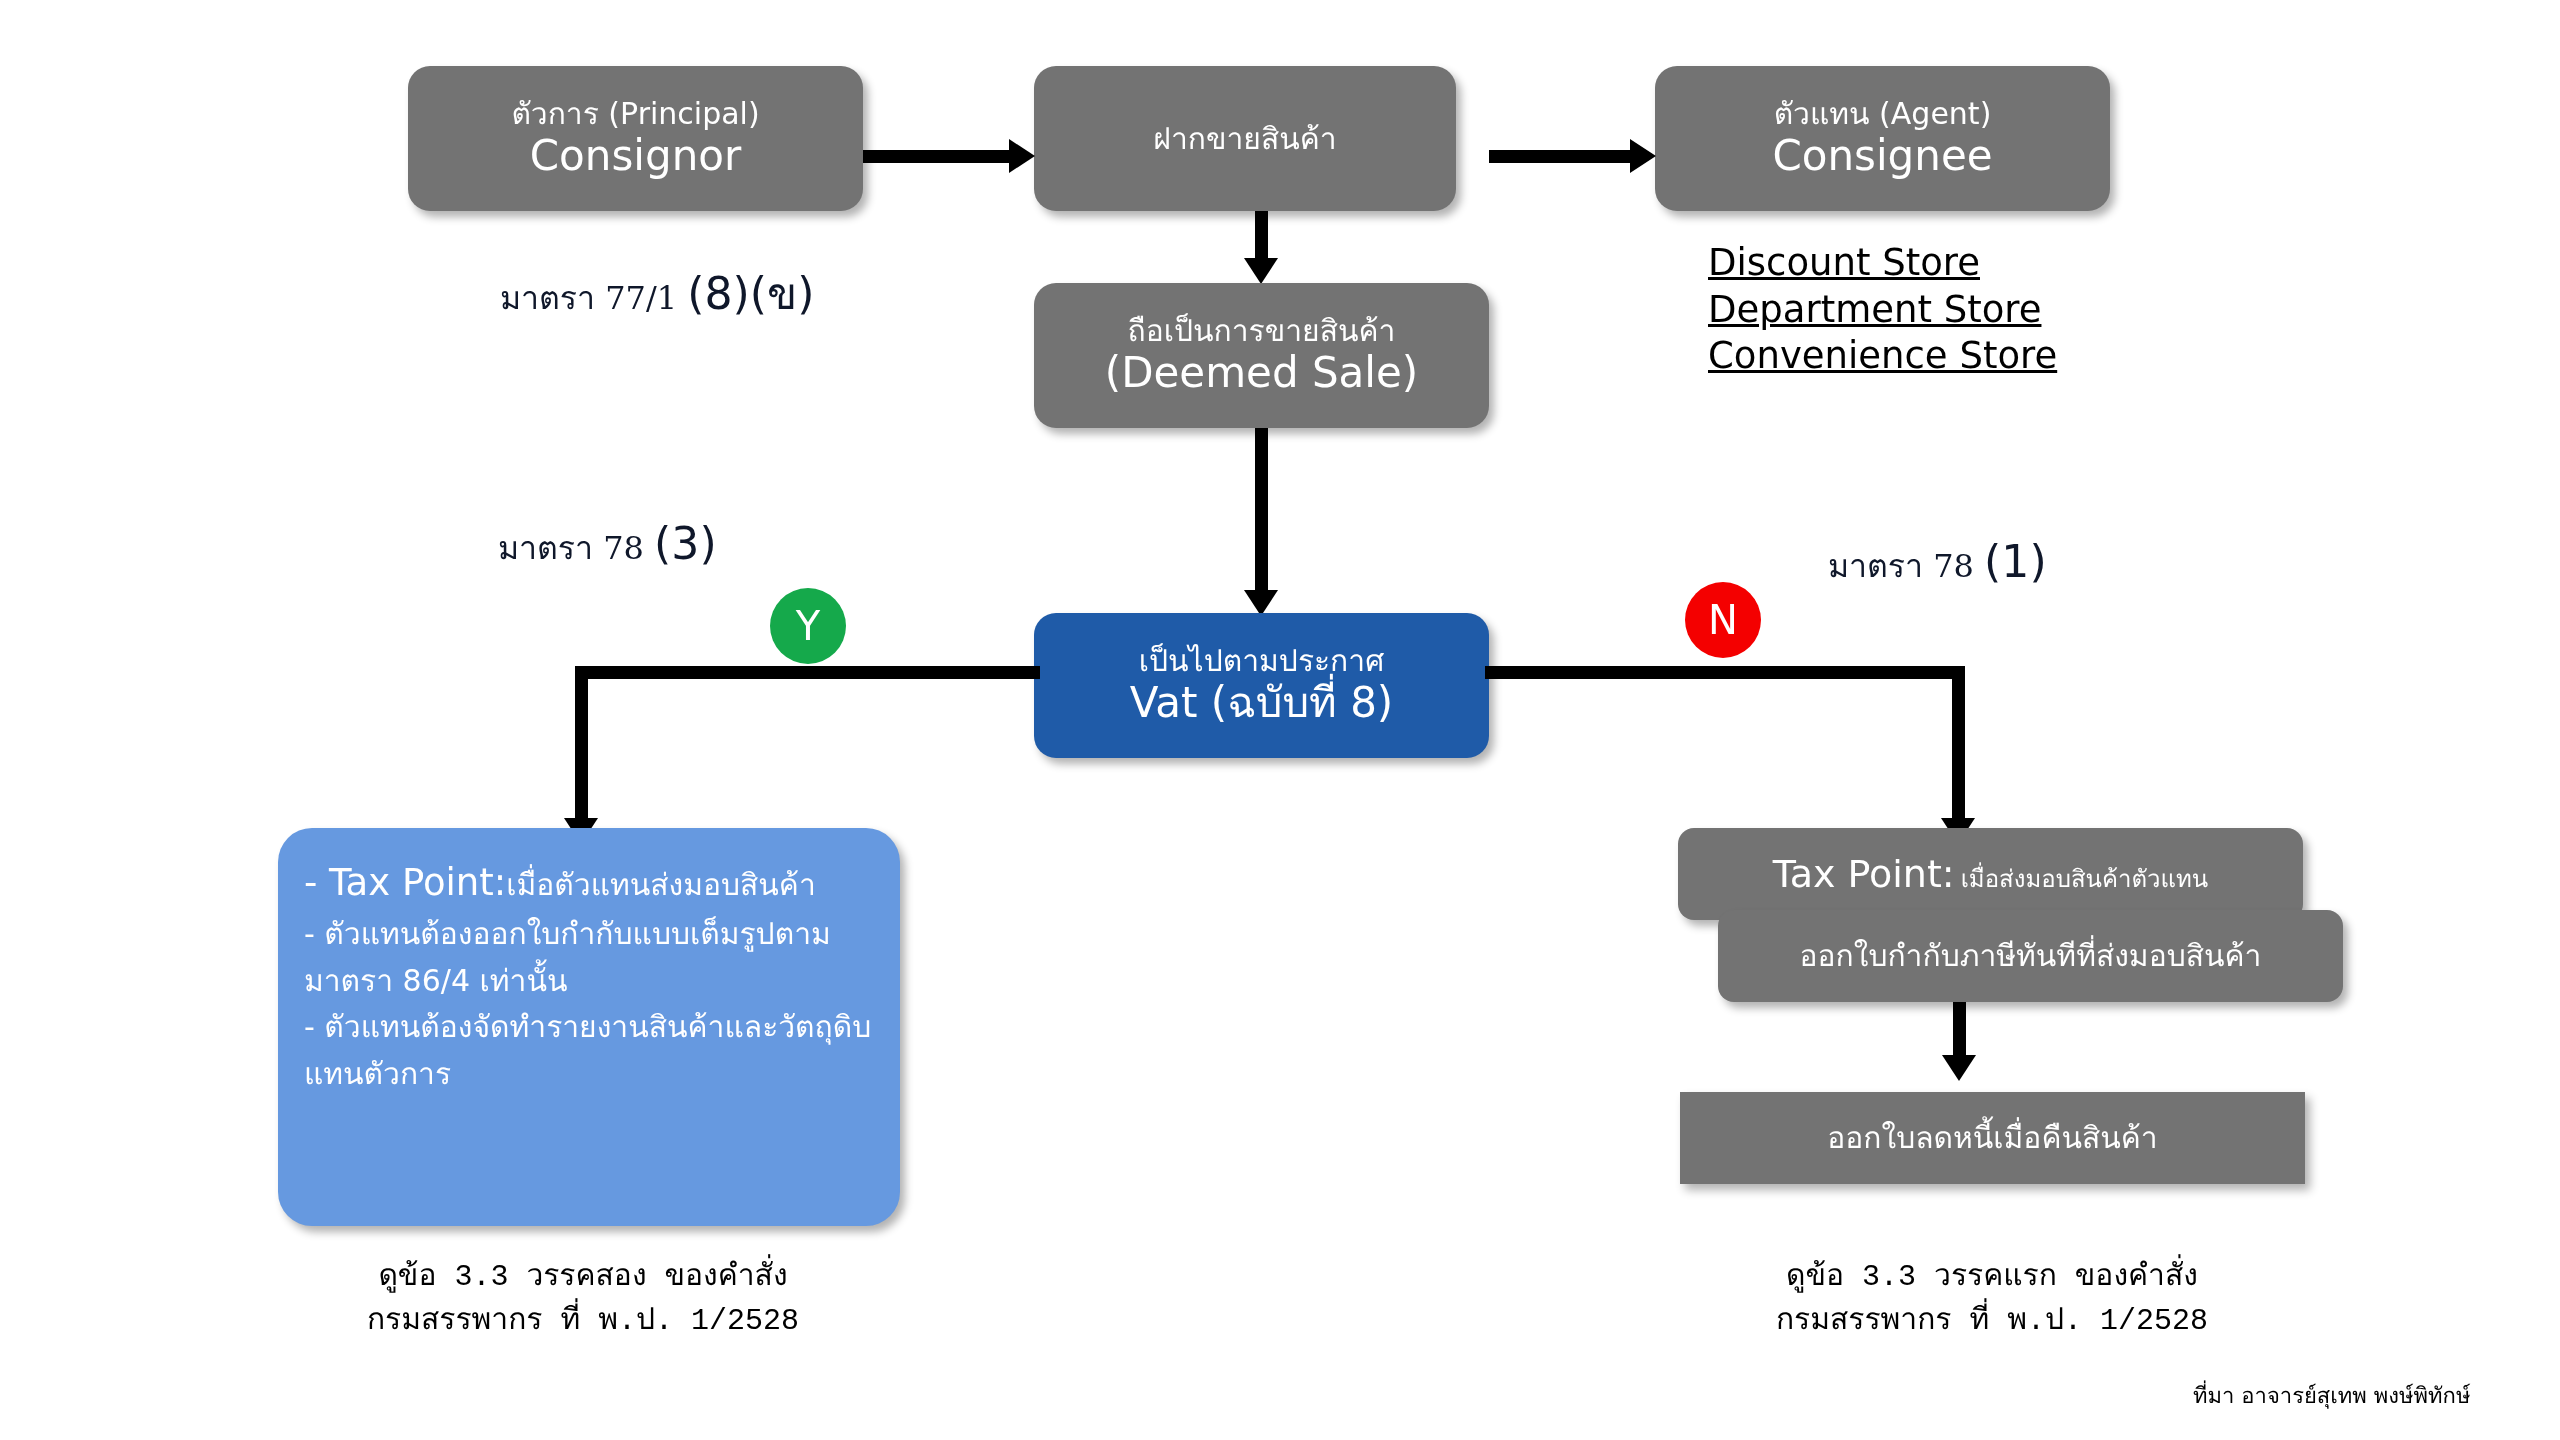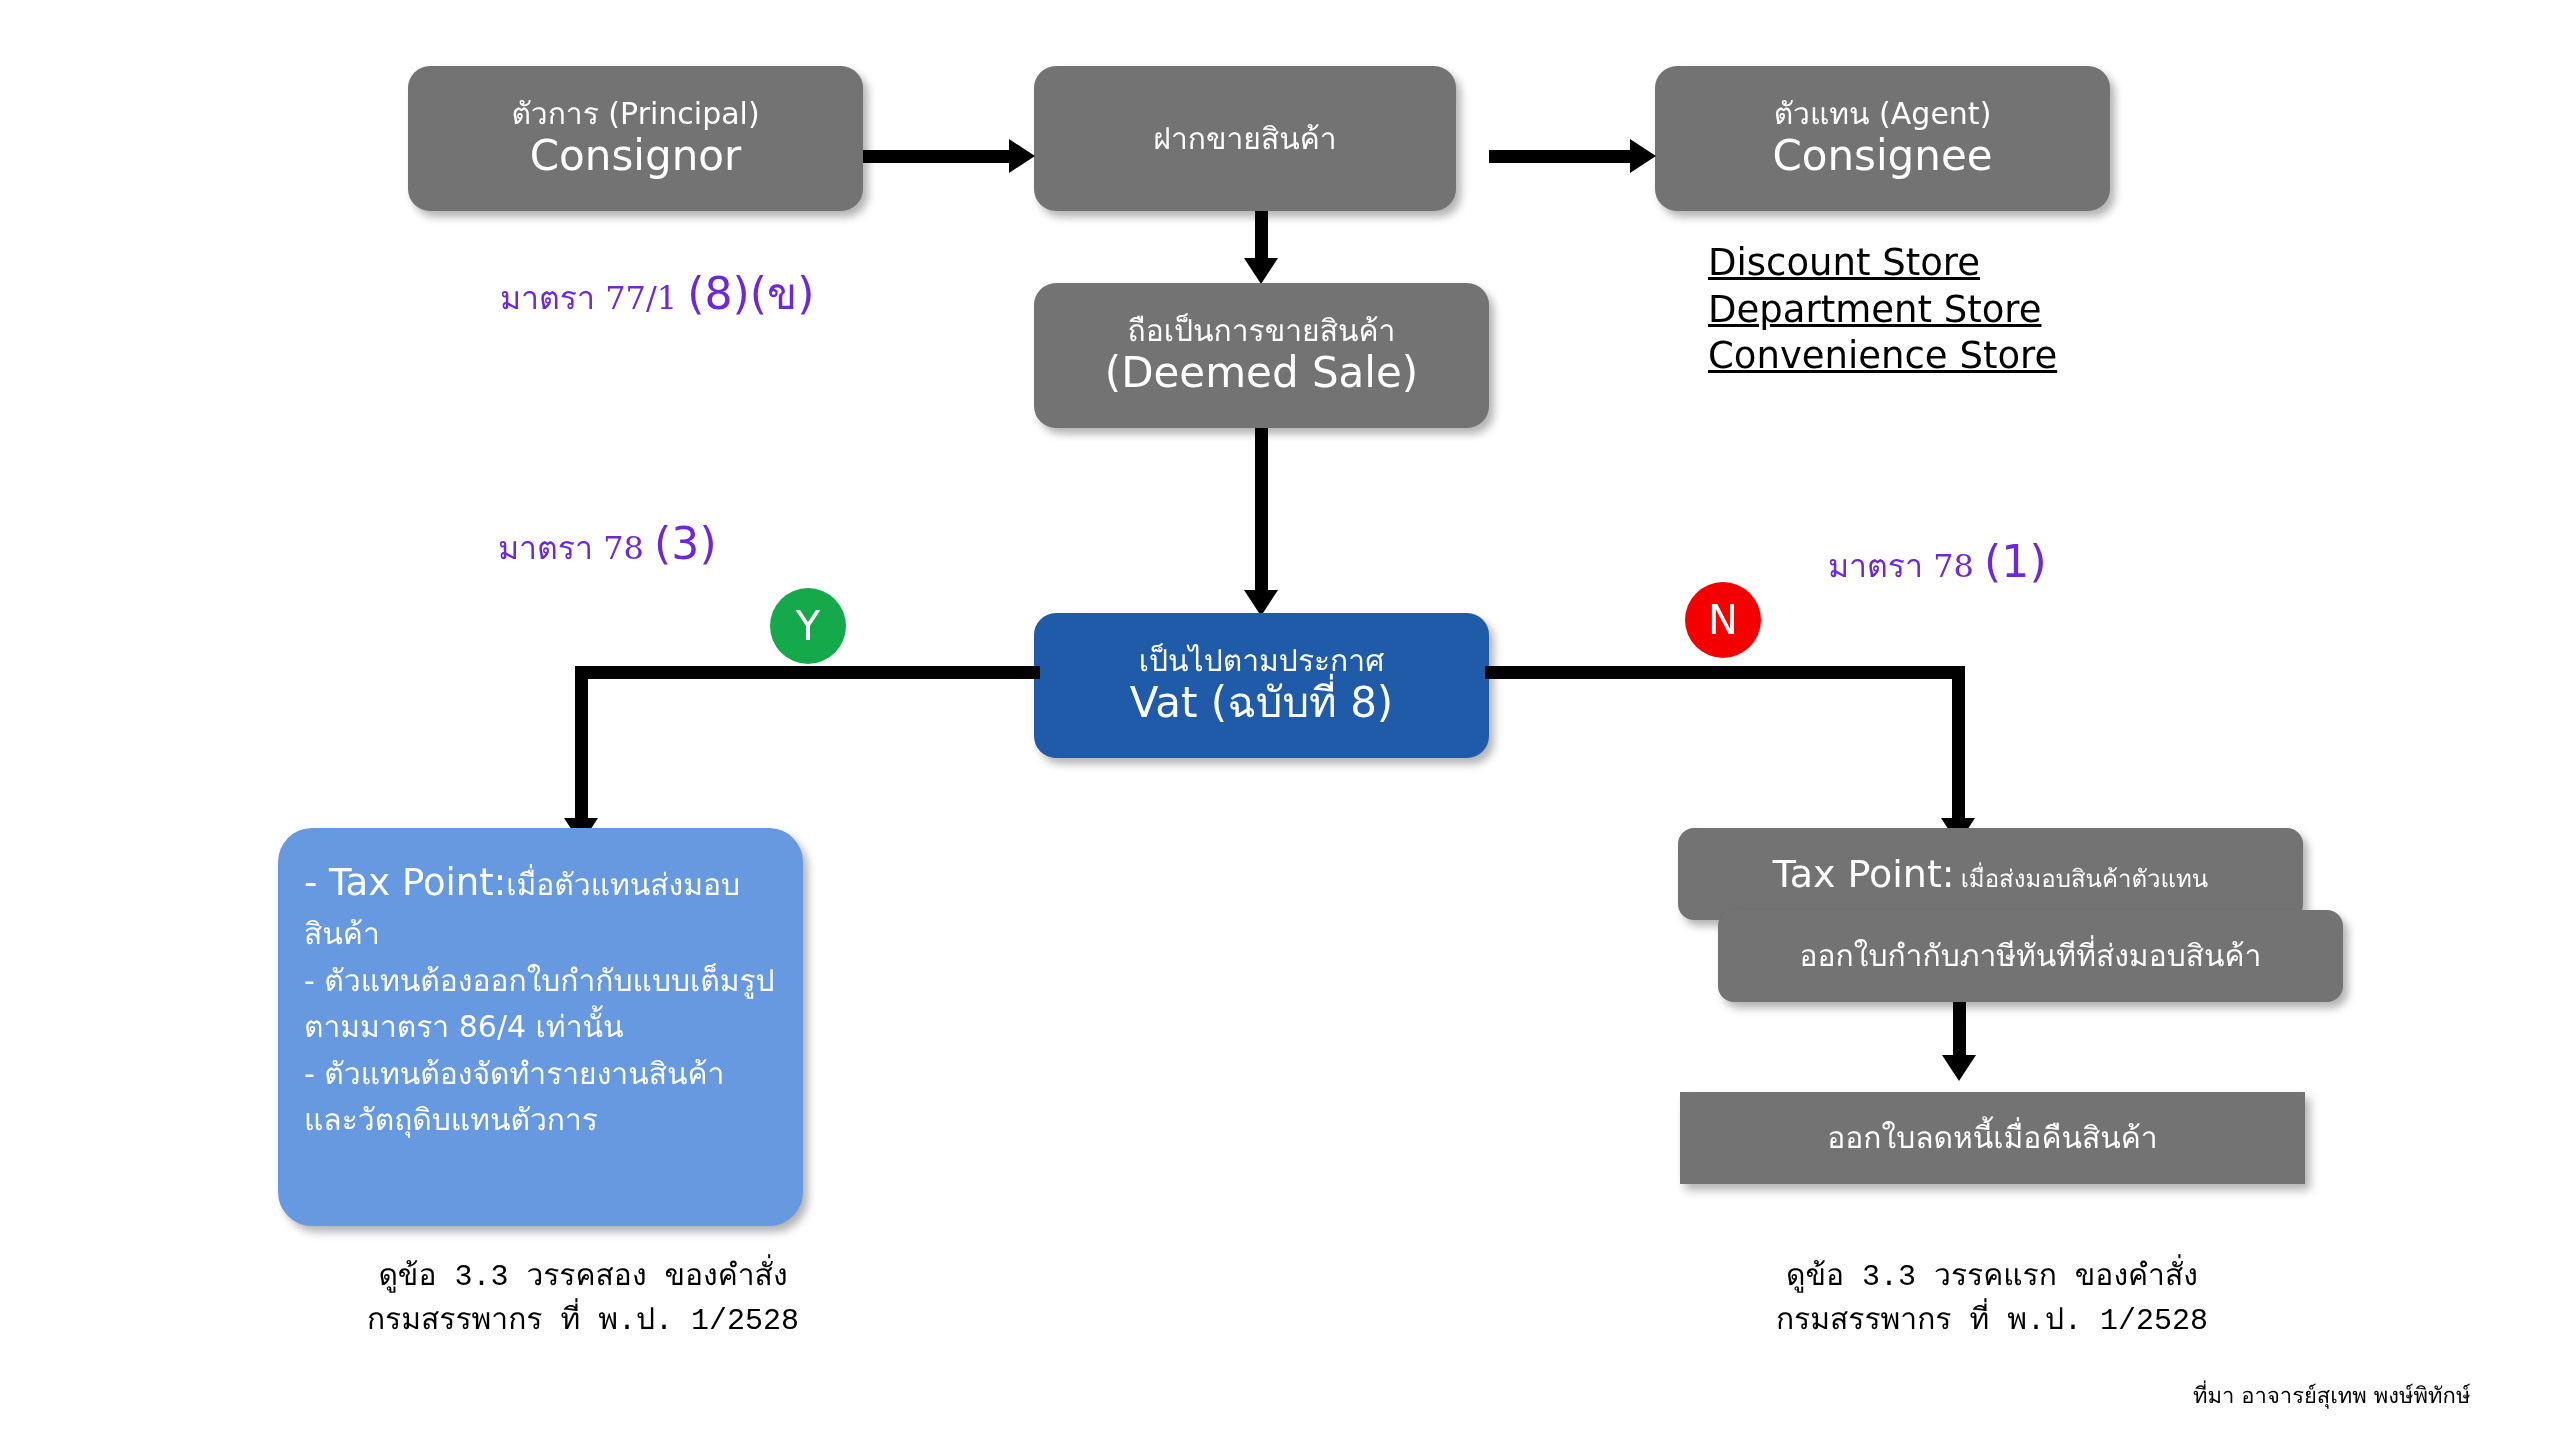--- a/index.html
+++ b/index.html
@@ -37,21 +37,21 @@
   .node .l1 { display:block; }
   .node .l2 { display:block;text-align:right; }
 
   
   .th-sm  { font-size: 30px; }
   .en-lg  { font-size: 42px; }
 
   
   .label {
     position: absolute;
-    color: #6d28d9;
+    color: #0f172a;
     font-family: "DejaVu Serif", "Liberation Serif", serif;
     white-space: nowrap;
   }
   .label .big { font-size: 1.38em; font-family: "DejaVu Sans", "Liberation Sans", sans-serif; }
 
   
   .line {
     position: absolute;
     background: #000000;
   }
@@ -188,21 +188,21 @@
   <div class="badge no" id="badge-no" style="left:1685px; top:582px; width:76px; height:76px;">N</div>
 
   <div class="line" style="left:575px; top:666px; width:465px; height:13px;"></div>
   <div class="line" style="left:575px; top:666px; width:13px; height:160px;"></div>
   <div class="arrow-d" style="left:564px; top:818px;"></div>
 
   <div class="line" style="left:1485px; top:666px; width:480px; height:13px;"></div>
   <div class="line" style="left:1952px; top:666px; width:13px; height:160px;"></div>
   <div class="arrow-d" style="left:1941px; top:818px;"></div>
 
-  <div id="left-detail" style="left:278px; top:828px; width:525px; height:398px;">
+  <div id="left-detail" style="left:278px; top:828px; width:622px; height:398px;">
     <div>
       <span class="hdr">- Tax Point:</span><span>เมื่อตัวแทนส่งมอบสินค้า</span>
     </div>
     <div>- ตัวแทนต้องออกใบกำกับแบบเต็มรูปตามมาตรา 86/4 เท่านั้น</div>
     <div>- ตัวแทนต้องจัดทำรายงานสินค้าและวัตถุดิบแทนตัวการ</div>
   </div>
 
   <div class="footer-note" id="footer-left" style="left:318px; top:1248px; width:530px;">ดูข้อ 3.3 วรรคสอง ของคำสั่ง
 กรมสรรพากร ที่ พ.ป. 1/2528</div>
 

